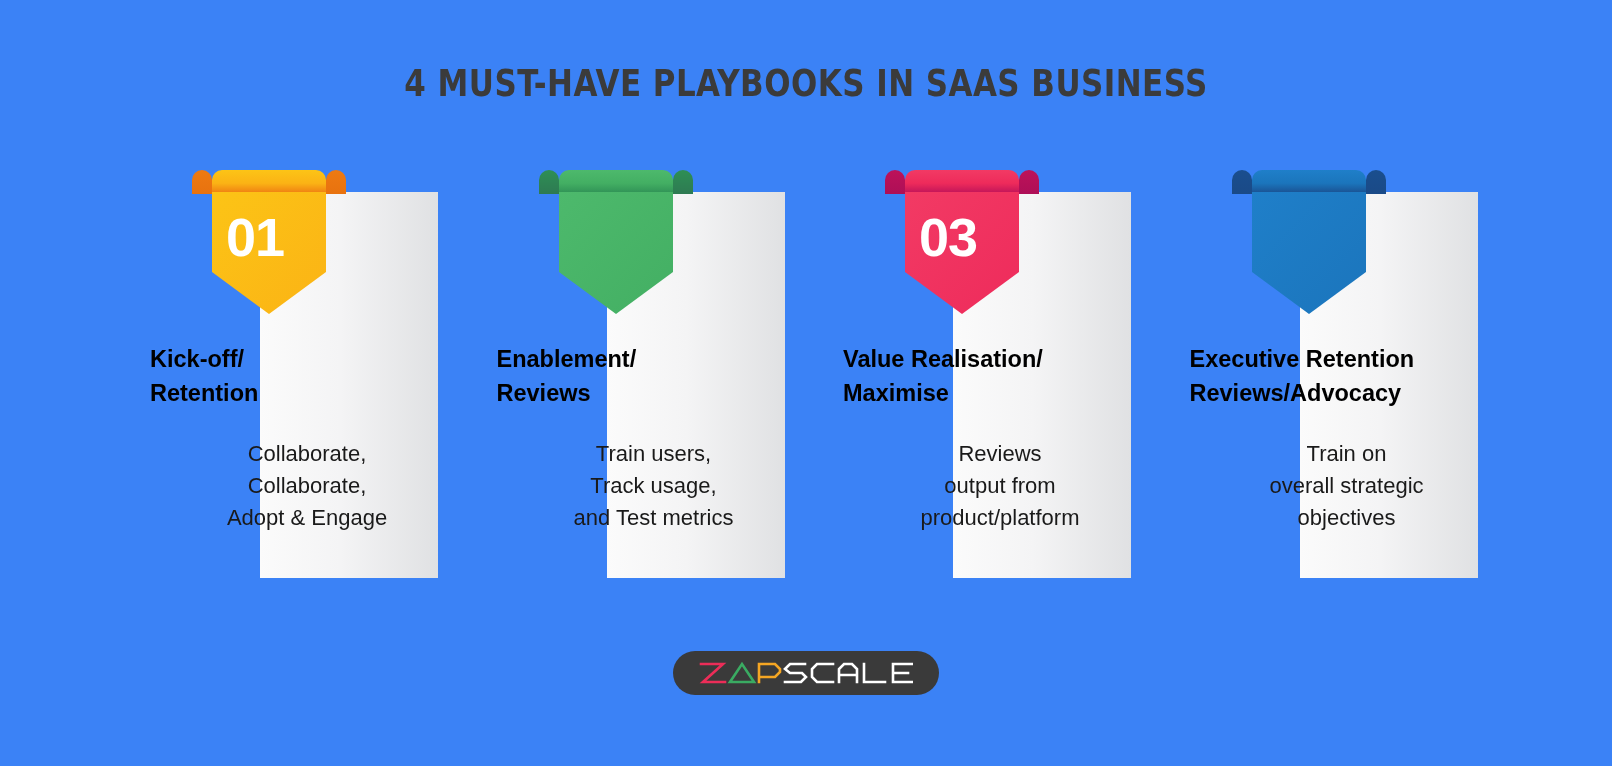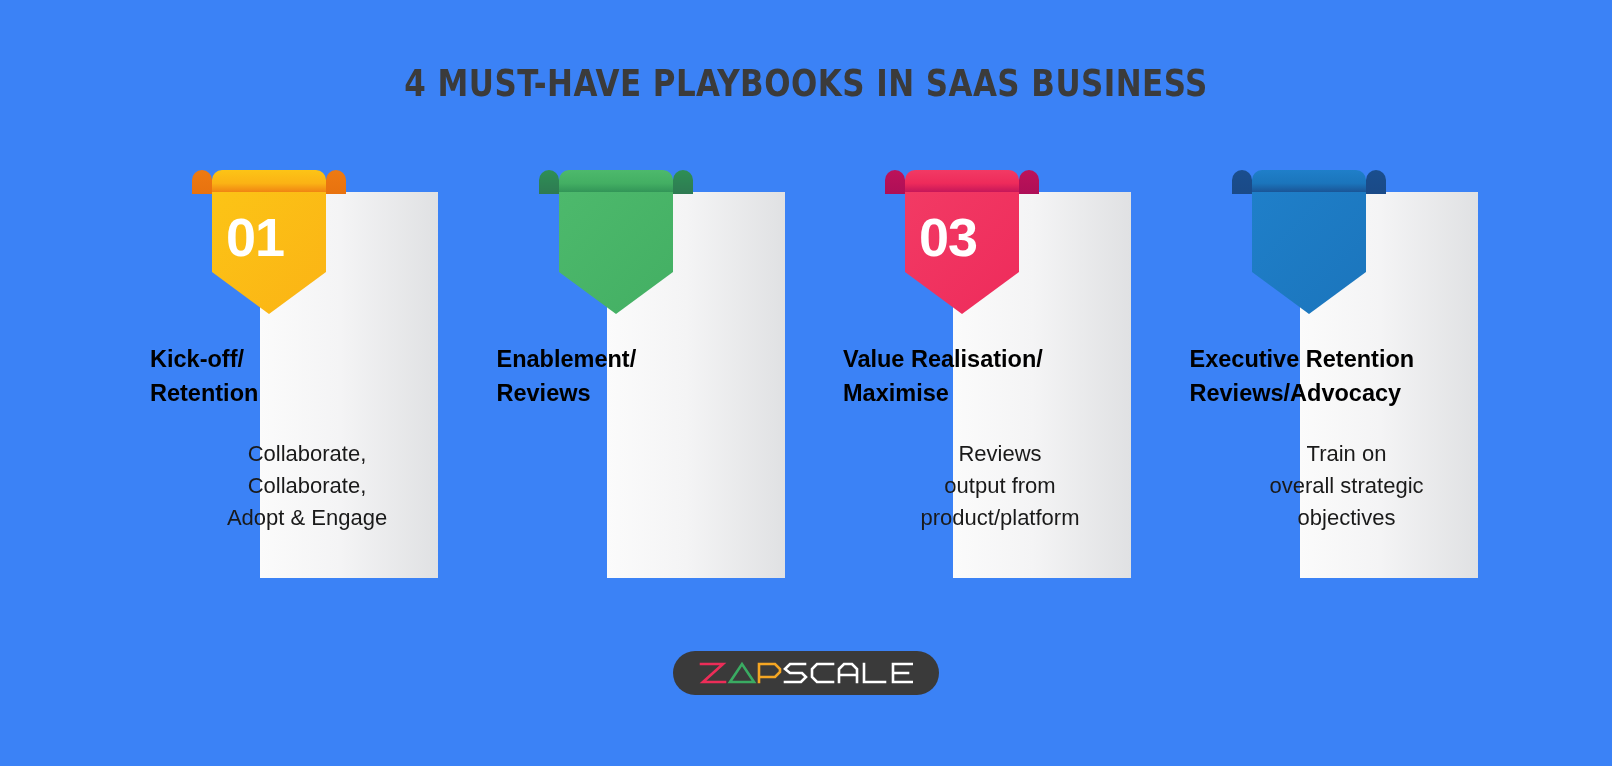--- a/index.html
+++ b/index.html
@@ -221,20 +221,25 @@
         <path d="M22 24 L136 24 L136 104 L79 146 L22 104 Z" fill="url(#bodyg1)"></path>
       </svg>
     </div>
 
 
     <div class="card-heading">
       <span>Enablement/</span><br>
       <span>Reviews</span>
     </div>
 
+    <div class="card-body">
+      <span>Train users,</span><br>
+      <span>Track usage,</span><br>
+      <span>and Test metrics</span>
+    </div>
   </div>
       <div class="card">
     <div class="card-panel"></div>
 
     <div class="ribbon">
       <svg viewBox="0 0 158 148" xmlns="http://www.w3.org/2000/svg">
         <defs>
           <linearGradient id="barg2" x1="0" y1="0" x2="0" y2="1">
             <stop offset="0%" stop-color="#F23A64"></stop>
             <stop offset="55%" stop-color="#EE2B5B"></stop>

